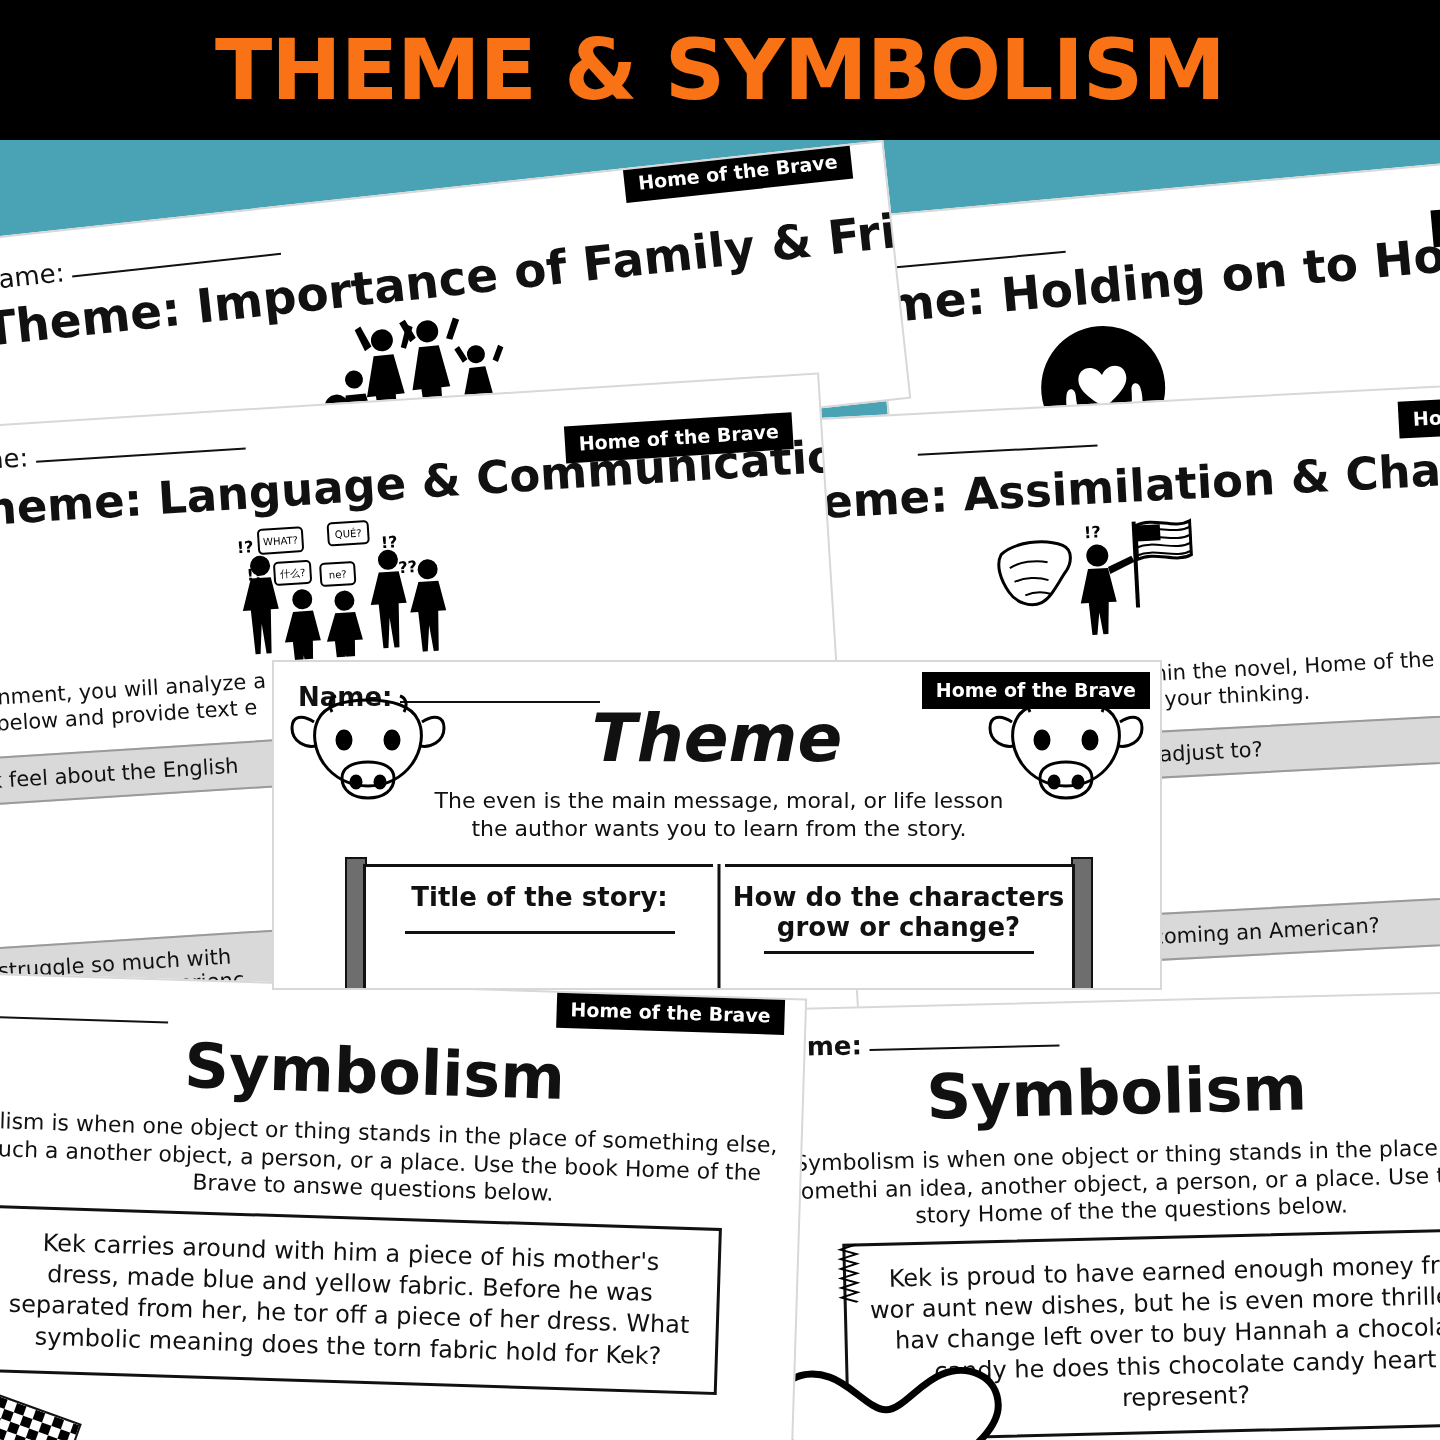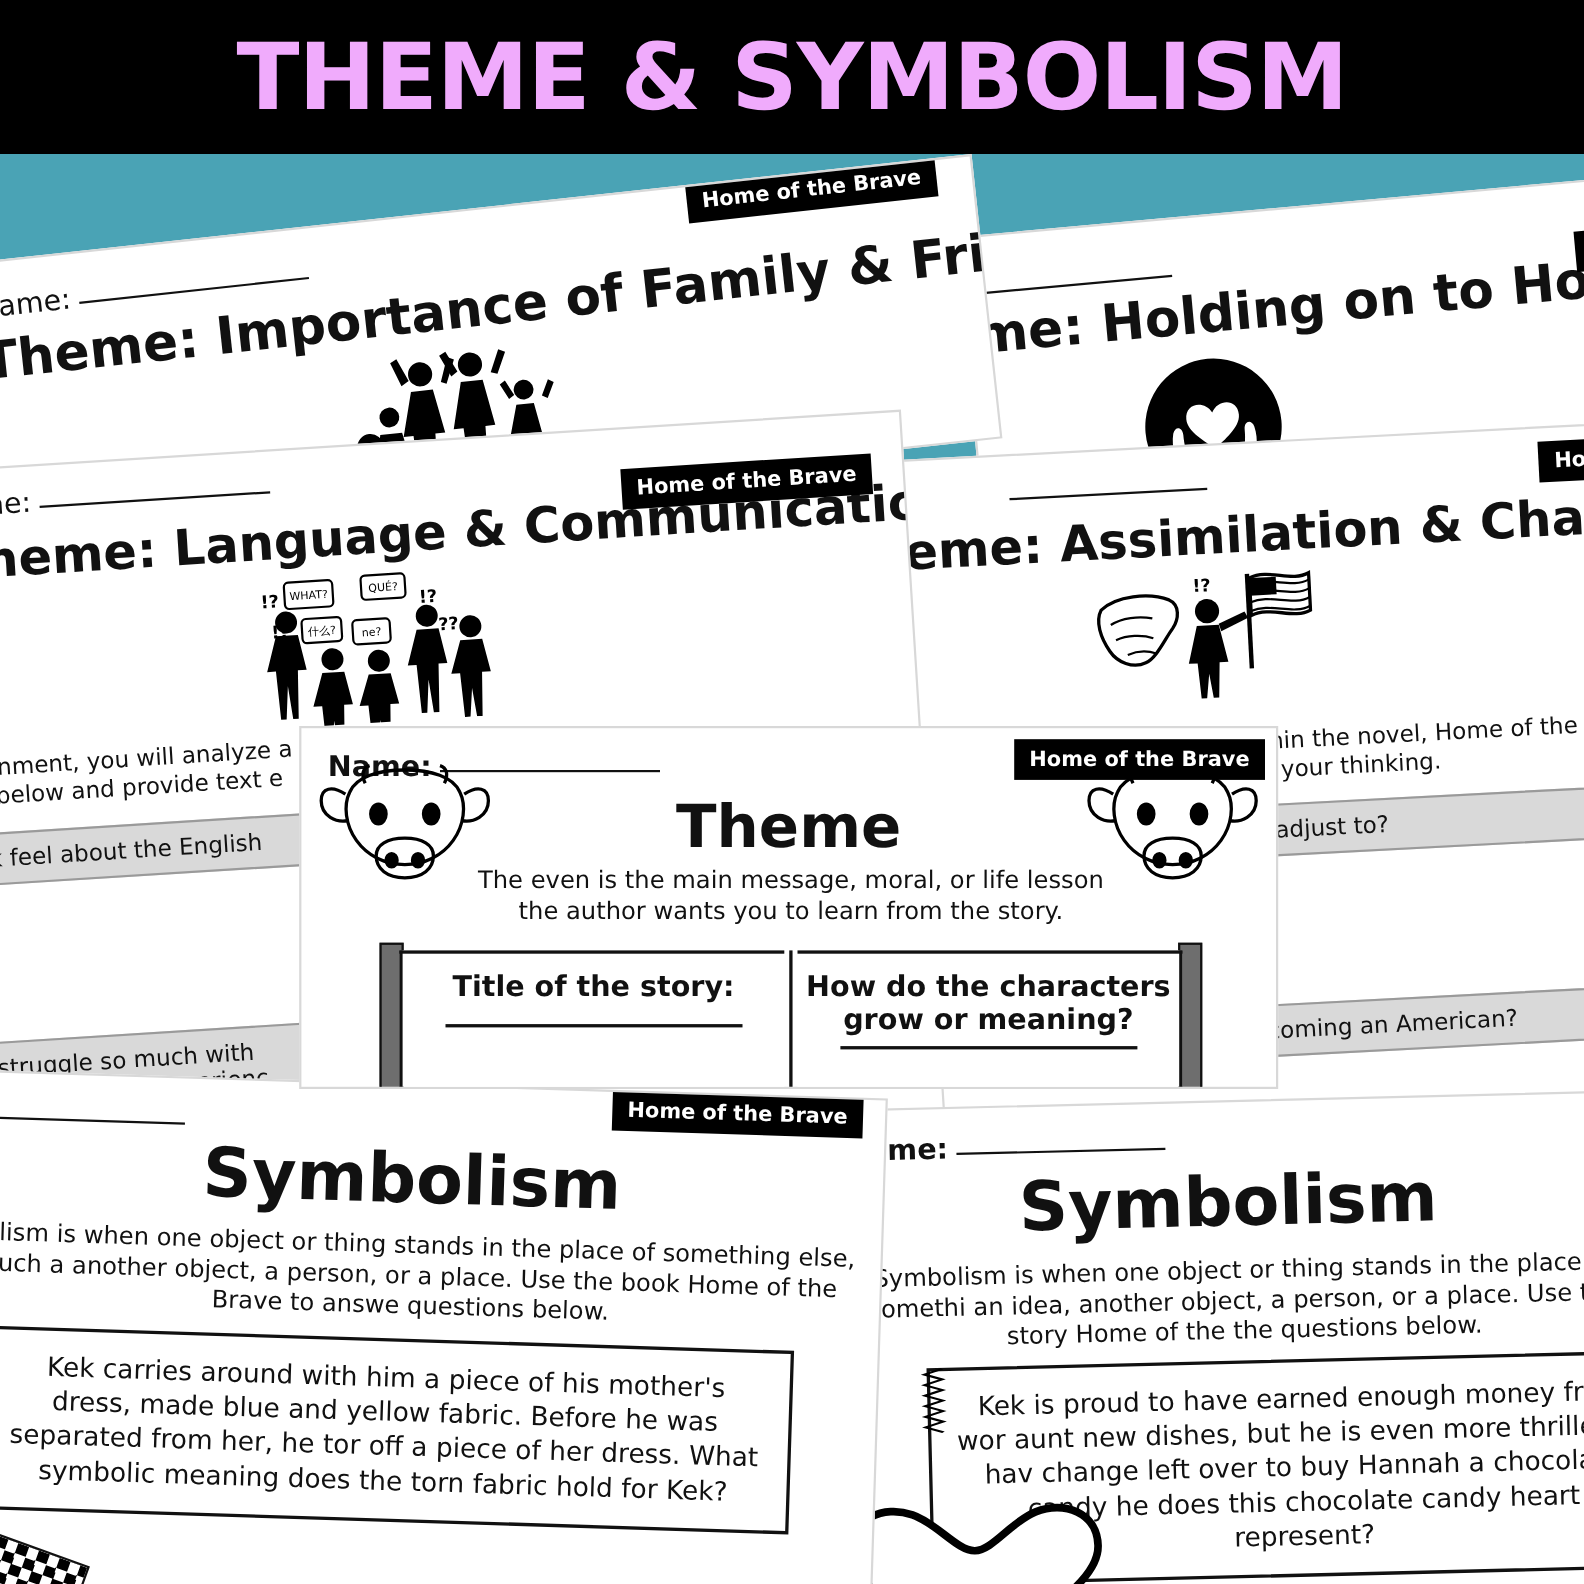--- a/index.html
+++ b/index.html
@@ -16,21 +16,21 @@
     position: absolute;
     left: 0; top: 0;
     width: 1440px; height: 140px;
     background: #000;
     display: flex;
     align-items: center;
     justify-content: center;
     z-index: 60;
   }
   .banner-title {
-    color: #f0abfc;
+    color: #f97316;
     font-family: "DejaVu Sans", sans-serif;
     font-weight: bold;
     font-size: 84px;
     letter-spacing: -1px;
     white-space: nowrap;
     line-height: 1;
   }
 
   
   .sheet {
@@ -315,35 +315,35 @@
         <ellipse cx="56" cy="48" rx="7" ry="9" fill="#000"></ellipse>
         <ellipse cx="104" cy="48" rx="7" ry="9" fill="#000"></ellipse>
         <path d="M54 86c0-10 10-16 26-16s26 6 26 16c0 12-10 20-26 20s-26-8-26-20z"></path>
         <ellipse cx="68" cy="90" rx="5" ry="6" fill="#000"></ellipse>
         <ellipse cx="92" cy="90" rx="5" ry="6" fill="#000"></ellipse>
         <path d="M44 20c-4-8-2-14 4-16M116 20c4-8 2-14-4-16"></path>
       </g>
     </svg>
   </div>
 
-  <div class="title-big center" style="position:absolute; left:0; top:58px; width:100%; font-size:54px;">Theme</div>
+  <div class="title-big center" style="position:absolute; left:0; top:38px; width:100%; font-size:66px;font-style:italic;">Theme</div>
   <div class="para" style="position:absolute; left:140px; top:125px; width:610px; font-size:22px;">The even is the main message, moral, or life lesson the author wants you to learn from the story.</div>
 
   <div class="book" style="position:absolute; left:45px; top:172px;text-decoration:underline;">
     <div class="book-spine-l"></div>
     <div class="book-spine-r"></div>
     <div class="book-page l">
       <div class="book-page-inner">
         <div>Title of the story:</div>
         <div class="answer-rule"></div>
       </div>
     </div>
     <div class="book-page r">
       <div class="book-page-inner">
-        <div>How do the characters grow or meaning?</div>
+        <div>How do the characters grow or change?</div>
         <div class="answer-rule" style="margin-top:8px;"></div>
       </div>
     </div>
     <div class="book-mid"></div>
   </div>
 </div>
 
 <div class="sheet" id="sheet-sym1">
   <div class="name-line" style="position:absolute; left:30px; top:22px;">
     <span class="ul" style="width:190px;margin:0;"></span>

